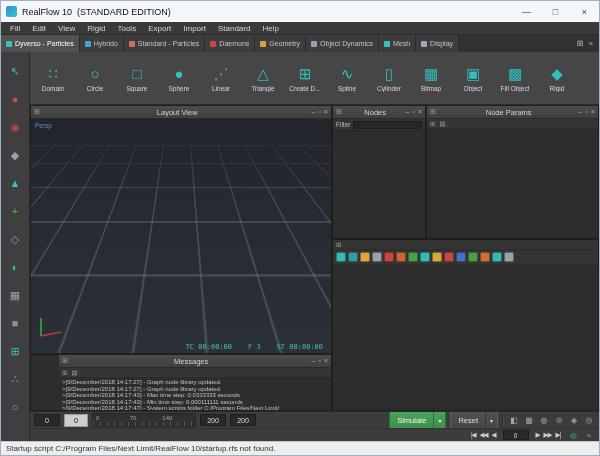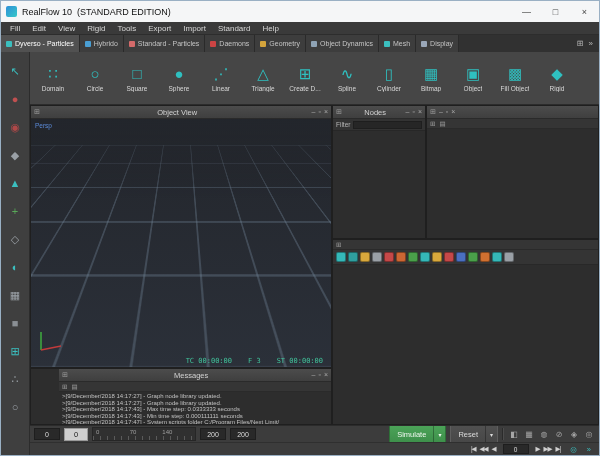--- a/index.html
+++ b/index.html
@@ -277,21 +277,21 @@
             <div class="tool-label">Rigid</div>
           </div>
         </div>
 
       <div class="content">
 
         <div class="vp-col">
           <div class="panel viewport-panel">
             <div class="panel-header">
               <span class="ph-menu">⊞</span>
-              <span class="ph-title">Object View</span>
+              <span class="ph-title">Layout View</span>
               <span class="ph-controls">
                 <span class="ph-btn">–</span>
                 <span class="ph-btn">▫</span>
                 <span class="ph-btn">×</span>
               </span>
             </div>
             <div class="vp-body">
               <div class="vp-grid"></div>
               <div class="vp-fade"></div>
               <div class="vp-cam">Persp</div>
@@ -349,20 +349,21 @@
               <div class="filter-row">
                 <span class="filter-label">Filter</span>
                 <span class="filter-input"></span>
               </div>
               <div class="panel-body"></div>
             </div>
 
             <div class="panel params-panel">
               <div class="panel-header">
                 <span class="ph-menu">⊞</span>
+                <span class="ph-title">Node Params</span>
                 <span class="ph-controls">
                   <span class="ph-btn">–</span>
                   <span class="ph-btn">▫</span>
                   <span class="ph-btn">×</span>
                 </span>
               </div>
               <div class="mini-row">
 
               <span class="mini-icon">⊞</span>
                   <span class="mini-icon">▤</span>
@@ -438,13 +439,16 @@
         <span class="pb-field">0</span>
         <span class="pb-btn">▶</span>
         <span class="pb-btn">▶▶</span>
         <span class="pb-btn">▶|</span>
         <span class="pb-extra">◎</span>
         <span class="pb-extra">»</span>
       </div>
     </div>
   </div>
 
+  <div class="statusbar">
+    <span>Startup script C:/Program Files/Next Limit/RealFlow 10/startup.rfs not found.</span>
+  </div>
 </div>
 
 </body></html>

